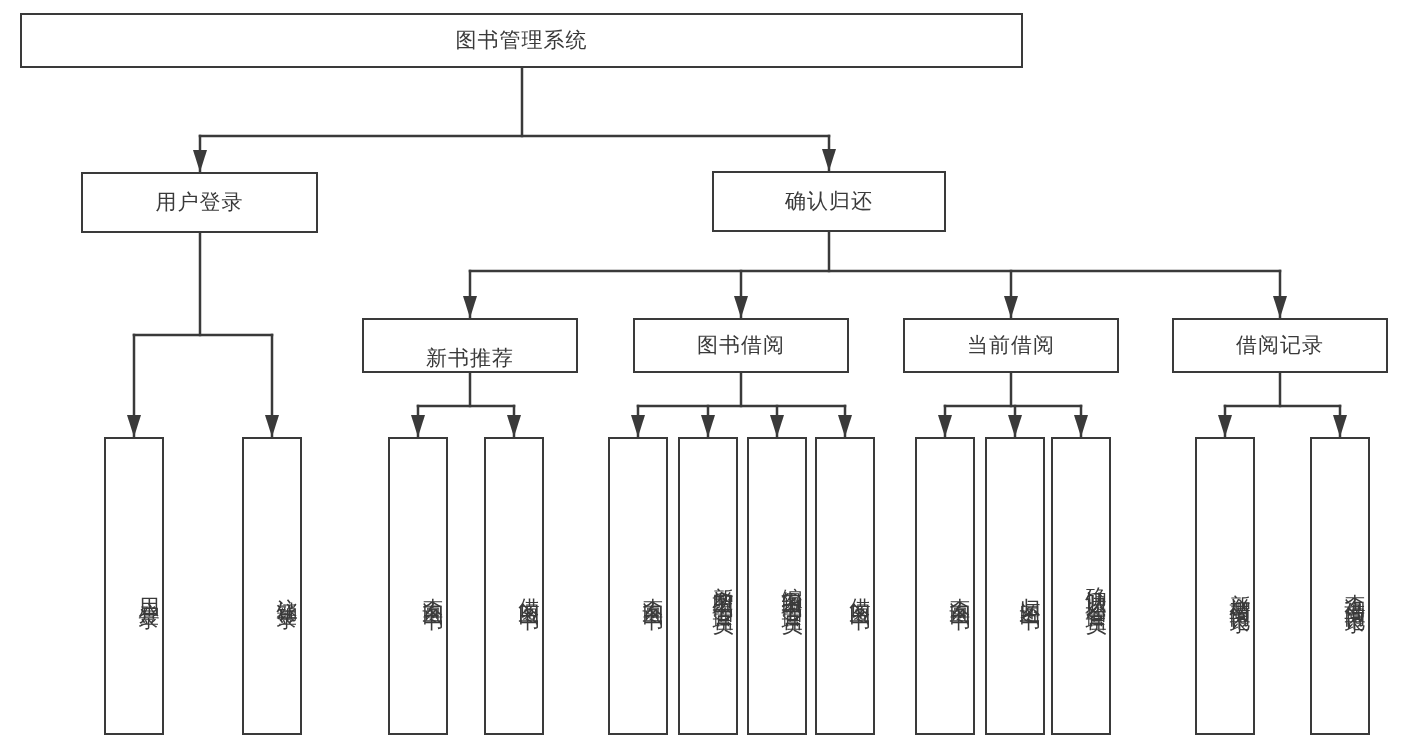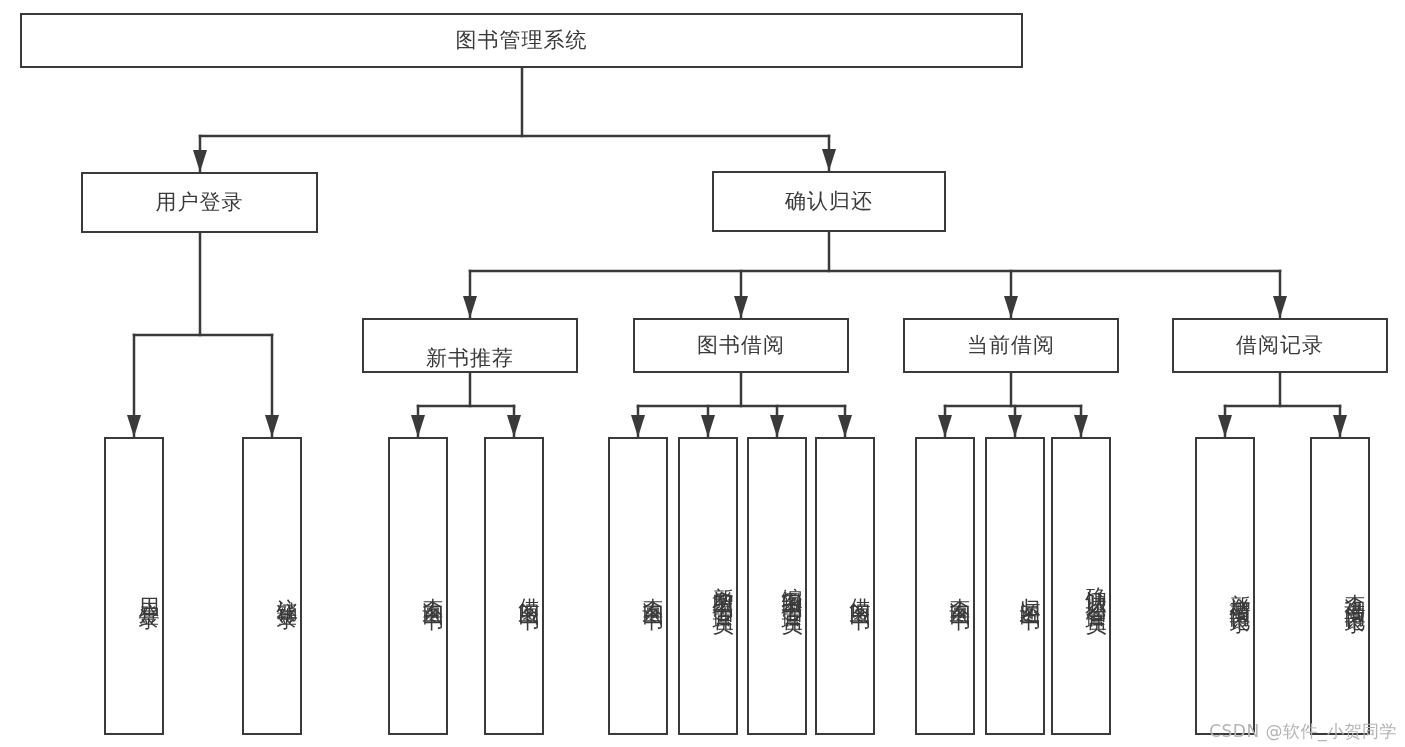--- a/index.html
+++ b/index.html
@@ -182,14 +182,13 @@
       <div class="node vert tall" style="left: 1051px; top: 437px; width: 60px; height: 298px;">
         <span class="node-label">确认归还（管理员）</span>
       </div>
       <div class="node vert" style="left: 1195px; top: 437px; width: 60px; height: 298px;">
         <span class="node-label">新增借阅记录</span>
       </div>
       <div class="node vert" style="left: 1310px; top: 437px; width: 60px; height: 298px;">
         <span class="node-label">查询借阅记录</span>
       </div>
     </div>
-  <div class="watermark">CSDN @软件_小贺同学</div>
 </div>
 
 </body></html>

